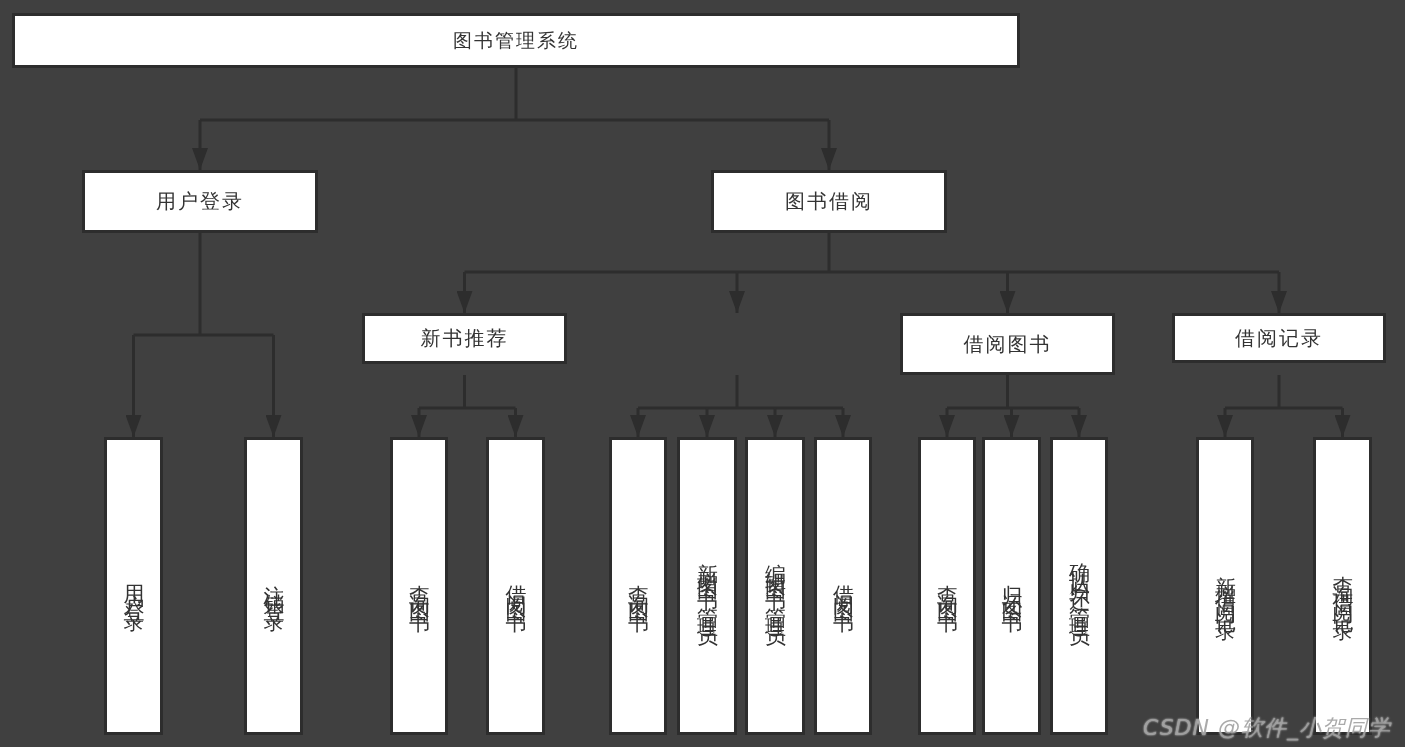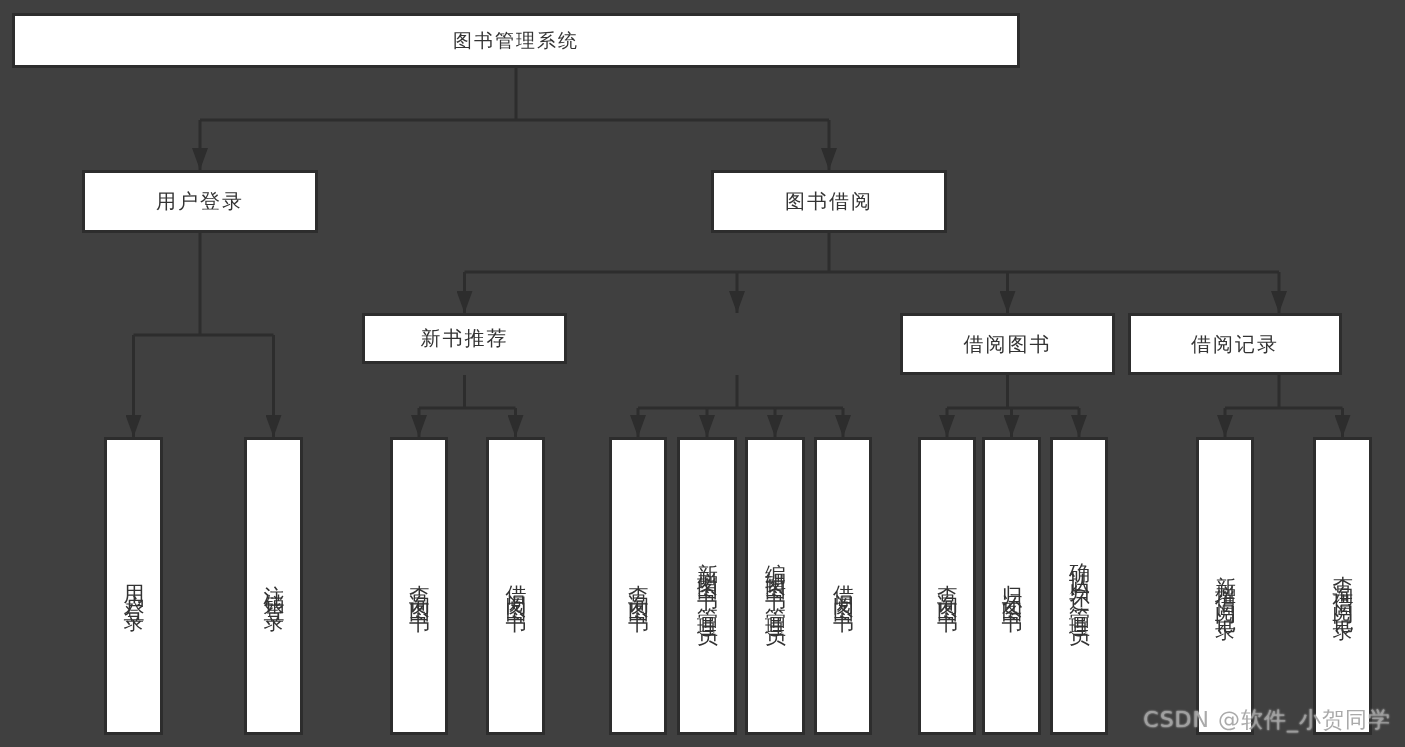--- a/index.html
+++ b/index.html
@@ -15,23 +15,23 @@
     border:3px solid #2d2d2d;display:flex;align-items:center;justify-content:center;
     z-index:2;color:#333333;text-align:center;
   }
   .node.h{font-size:20px;letter-spacing:2px;white-space:nowrap;}
   .node.root{font-size:19px;}
   .node.v{
     writing-mode:vertical-rl;text-orientation:mixed;
     font-size:21px;letter-spacing:9px;line-height:1;
   }
   .watermark{
-    position:absolute;right:14px;bottom:12px;z-index:3;
+    position:absolute;right:14px;bottom:4px;z-index:3;
     font-size:22px;letter-spacing:1px;color:rgba(155,155,155,0.85);
-    text-shadow:0 0 2px rgba(255,255,255,0.9);white-space:nowrap;
+    text-shadow:0 0 2px rgba(255,255,255,0.9);white-space:nowrap;font-style:italic;
   }
 </style>
 </head>
 <body>
 
 <div class="stage">
 
   <svg class="wires" width="1405" height="747" viewBox="0 0 1405 747">
     <defs>
       <marker id="ah" orient="auto" markerUnits="userSpaceOnUse" markerWidth="22" markerHeight="16" refX="22" refY="8">
@@ -73,21 +73,21 @@
     <line x1="1342.5" y1="408" x2="1342.5" y2="437" marker-end="url(#ah)"></line>
   </svg>
 
   <div class="node h root" style="left:12px;top:13px;width:1008px;height:55px">图书管理系统</div>
 
   <div class="node h" style="left:82px;top:170px;width:236px;height:63px">用户登录</div>
   <div class="node h" style="left:711px;top:170px;width:236px;height:63px">图书借阅</div>
 
   <div class="node h" style="left:362px;top:313px;width:205px;height:51px">新书推荐</div>
   <div class="node h" style="left:900px;top:313px;width:215px;height:62px">借阅图书</div>
-  <div class="node h" style="left:1128px;top:313px;width:214px;height:62px">借阅记录</div>
+  <div class="node h" style="left:1172px;top:313px;width:214px;height:50px">借阅记录</div>
 
   <div class="node v" style="left:104px;top:437px;width:59px;height:298px">用户登录</div>
   <div class="node v" style="left:244px;top:437px;width:59px;height:298px">注销登录</div>
 
   <div class="node v" style="left:390px;top:437px;width:58px;height:298px">查询图书</div>
   <div class="node v" style="left:486px;top:437px;width:59px;height:298px">借阅图书</div>
 
   <div class="node v" style="left:609px;top:437px;width:58px;height:298px">查询图书</div>
   <div class="node v" style="left:677px;top:437px;width:60px;height:298px">新增图书（管理员）</div>
   <div class="node v" style="left:745px;top:437px;width:60px;height:298px">编辑图书（管理员）</div>

